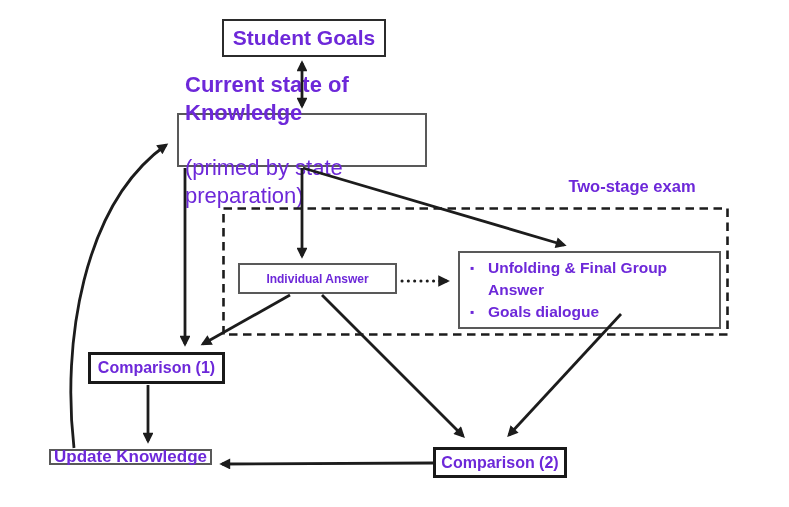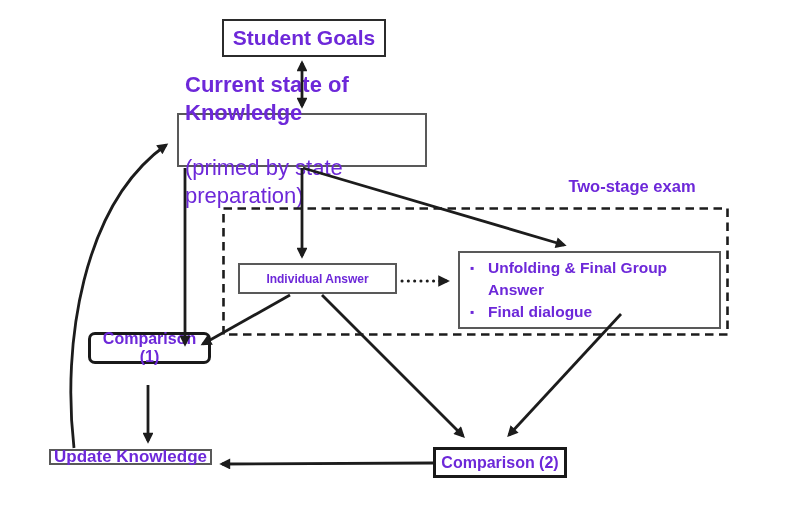--- a/index.html
+++ b/index.html
@@ -32,21 +32,21 @@
   .strong { border: 3px solid #191919; }
 
   #student-goals    { left: 222px; top: 19px;  width: 164px; height: 38px; font-size: 21px; border: 2px solid #2b2b2b; }
   #current-state    { left: 177px; top: 113px; width: 250px; height: 54px; flex-direction: column; align-items: flex-start; justify-content: center; padding: 2px 6px; font-size: 22px; line-height: 1.25; text-align: left; gap: 28px; }
   #current-state .subtitle { font-weight: normal; }
   #individual-answer{ left: 238px; top: 263px; width: 159px; height: 31px; font-size: 12px; }
   #group-answer     { left: 458px; top: 251px; width: 263px; height: 78px; flex-direction: column; align-items: stretch; justify-content: center; padding: 4px 6px 4px 6px; font-size: 15.5px; line-height: 22px; text-align: left; }
   .bullet-item { display: flex; }
   .bullet-glyph { flex: 0 0 12px; font-size: 12px; line-height: 22px; margin-right: 10px; text-align: center; }
   .bullet-text { flex: 1 1 auto; }
-  #comparison-1     { left: 88px;  top: 332px; width: 123px; height: 32px; font-size: 16px; border-radius: 7px; }
+  #comparison-1     { left: 88px;  top: 352px; width: 137px; height: 32px; font-size: 16px; }
   #comparison-2     { left: 433px; top: 447px; width: 134px; height: 31px; font-size: 16px; }
   #update-knowledge { left: 49px;  top: 449px; width: 163px; height: 16px; font-size: 17px; }
   #two-stage-label  { position: absolute; left: 541px; top: 177px; width: 134px; font-weight: bold; font-size: 16.5px; z-index: 2; text-align: center; margin-left: 24px; }
 </style>
 </head>
 <body>
 
 <div class="canvas">
 
   <svg class="arrows" viewBox="0 0 789 507" xmlns="http://www.w3.org/2000/svg">
@@ -98,21 +98,21 @@
     <span>Individual Answer</span>
   </div>
 
   <div class="node light" id="group-answer">
     <div class="bullet-item">
       <span class="bullet-glyph">▪</span>
       <span class="bullet-text">Unfolding &amp; Final Group Answer</span>
     </div>
     <div class="bullet-item">
       <span class="bullet-glyph">▪</span>
-      <span class="bullet-text">Final dialogue</span>
+      <span class="bullet-text">Goals dialogue</span>
     </div>
   </div>
 
   <div class="node strong" id="comparison-1">
     <span>Comparison (1)</span>
   </div>
 
   <div class="node strong" id="comparison-2">
     <span>Comparison (2)</span>
   </div>

